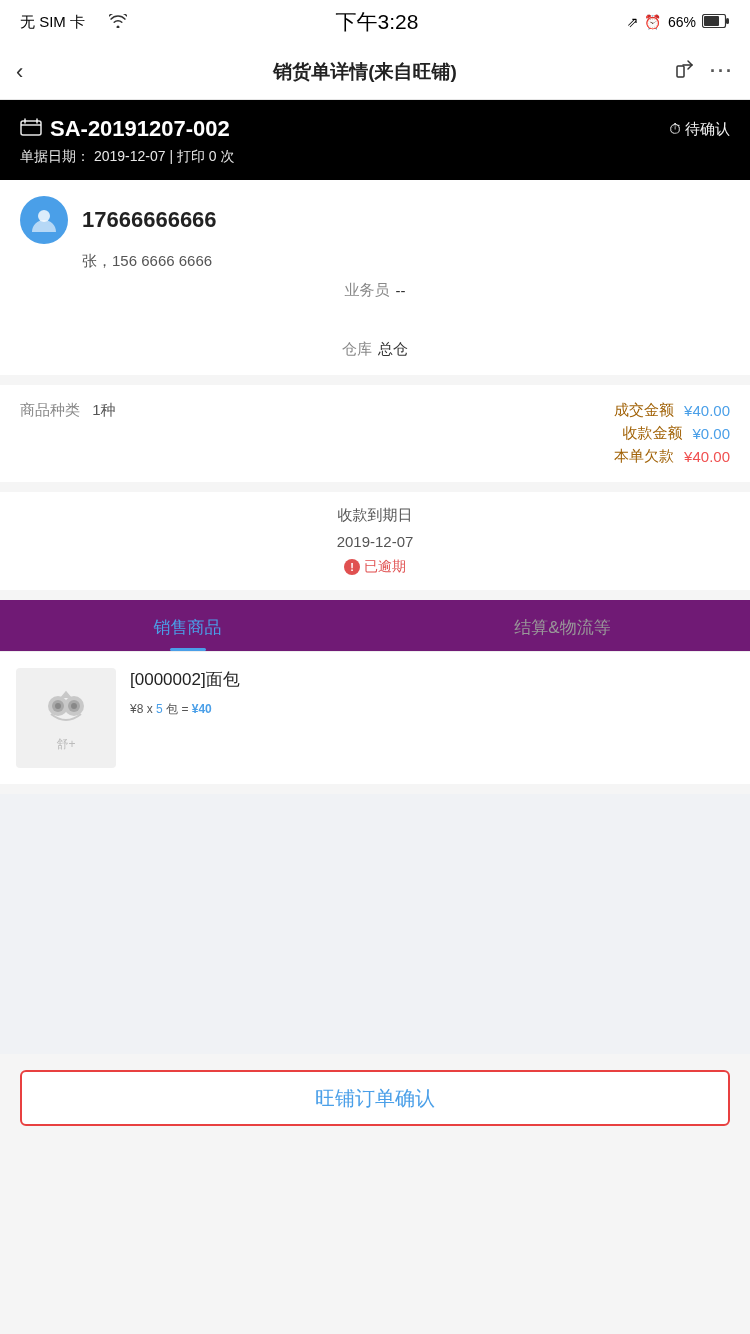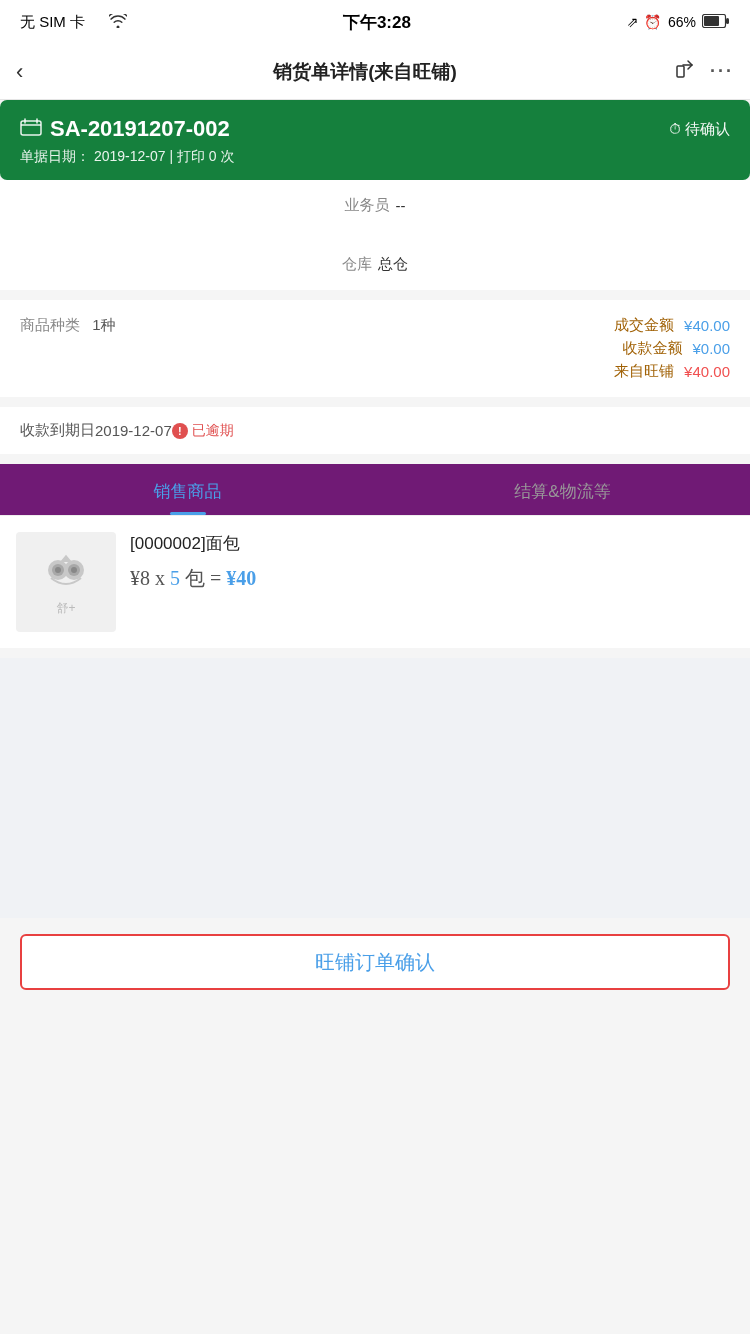--- a/index.html
+++ b/index.html
@@ -17,21 +17,21 @@
       height: 44px;
       background: #fff;
       display: flex;
       align-items: center;
       justify-content: space-between;
       padding: 0 20px;
       font-size: 15px;
       font-weight: 500;
     }
     .status-left { display: flex; align-items: center; gap: 24px; }
-    .status-center { font-size: 17px; font-weight: 700; }
+    .status-center { font-size: 21px; font-weight: 400; }
     .status-right { display: flex; align-items: center; gap: 6px; font-size: 14px; }
 
     
     .nav-bar {
       height: 56px;
       background: #fff;
       display: flex;
       align-items: center;
       justify-content: space-between;
       padding: 0 16px;
@@ -54,24 +54,23 @@
       gap: 14px;
     }
     .nav-icon {
       font-size: 20px;
       color: #333;
       cursor: pointer;
     }
 
     
     .header-card {
-      background: #15803d;
+      background: #000000;
       padding: 16px 20px 14px;
       margin-bottom: 0;
-      border-radius: 7px;
     }
     .header-card-top {
       display: flex;
       align-items: center;
       justify-content: space-between;
       margin-bottom: 6px;
     }
     .order-id {
       font-size: 22px;
       font-weight: 700;
@@ -190,21 +189,22 @@
 
     
     .due-section {
       background: #fff;
       padding: 14px 20px;
       margin-bottom: 10px;
       font-size: 15px;
       color: #555;
       display: flex;
       align-items: center;
-      gap: 0;
+      gap: 8px;
+      flex-direction: column;
     }
     .overdue-badge {
       display: flex;
       align-items: center;
       gap: 4px;
       color: #e05050;
       font-size: 14px;
     }
     .overdue-dot {
       width: 16px;
@@ -271,23 +271,22 @@
       flex-shrink: 0;
     }
     .product-info { flex: 1; }
     .product-name {
       font-size: 17px;
       color: #222;
       font-weight: 500;
       margin-bottom: 10px;
     }
     .product-price {
-      font-size: 20px;
+      font-size: 12px;
       color: #555;
-      font-family: Liberation Serif, serif;
     }
     .product-price .qty { color: #4a9fe8; }
     .product-price .total { color: #4a9fe8; font-weight: 600; }
 
     
     .empty-space {
       background: #f0f2f5;
       height: 260px;
     }
 
@@ -378,20 +377,30 @@
   <div class="order-date">
     <span>单据日期：</span>
     <span>2019-12-07</span>
     <span> | 打印 </span>
     <span>0</span>
     <span> 次</span>
   </div>
 </div>
 
 <div class="customer-section section-card">
+  <div class="customer-top">
+    <div class="avatar">
+      <svg width="28" height="28" viewBox="0 0 28 28" fill="none">
+        <circle cx="14" cy="10" r="6" fill="rgba(255,255,255,0.8)"></circle>
+        <path d="M2 26c0-6.627 5.373-12 12-12s12 5.373 12 12" fill="rgba(255,255,255,0.6)"></path>
+      </svg>
+    </div>
+    <div class="customer-phone">17666666666</div>
+  </div>
+  <div class="customer-name">张，156 6666 6666</div>
   <div class="customer-meta">
     <div class="meta-item">
       <span class="meta-label">业务员</span>
       <span class="meta-value">--</span>
     </div>
     <div class="meta-item">
       <span class="meta-label">仓库</span>
       <span class="meta-value">总仓</span>
     </div>
   </div>
@@ -407,21 +416,21 @@
   <div class="summary-right">
     <div class="summary-row">
       <span class="summary-label">成交金额</span>
       <span class="amount-blue">¥40.00</span>
     </div>
     <div class="summary-row">
       <span class="summary-label">收款金额</span>
       <span class="amount-blue">¥0.00</span>
     </div>
     <div class="summary-row">
-      <span class="summary-label">来自旺铺</span>
+      <span class="summary-label">本单欠款</span>
       <span class="amount-red">¥40.00</span>
     </div>
   </div>
 </div>
 
 <div class="due-section section-card">
   <span>收款到期日</span>
   <span>2019-12-07</span>
   <span class="overdue-badge">
     <span class="overdue-dot">!</span>

